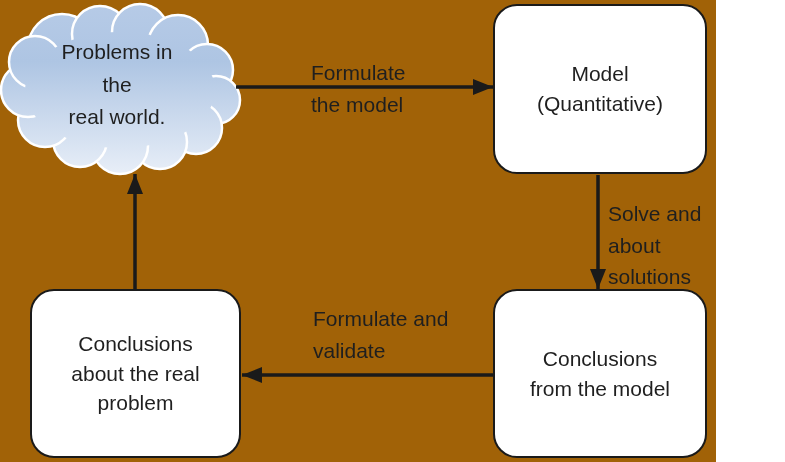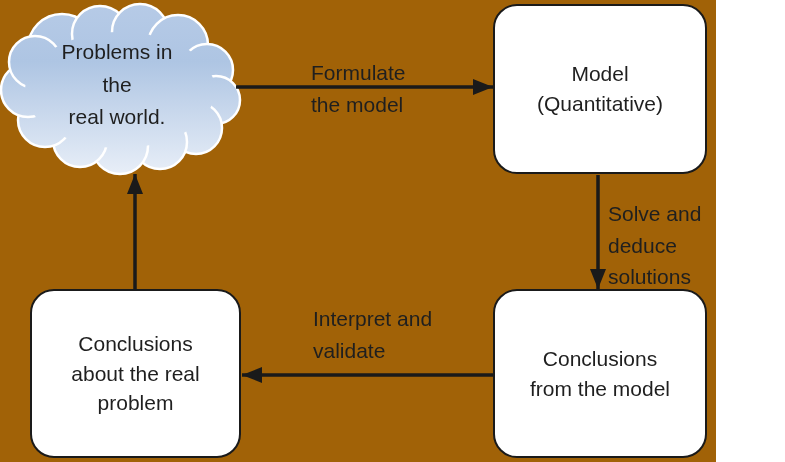--- a/index.html
+++ b/index.html
@@ -84,18 +84,18 @@
 from the model</span>
   </div>
   <div class="box box-concl-real">
     <span>Conclusions
 about the real
 problem</span>
   </div>
 
   <div class="arrow-label lbl-formulate">Formulate
 the model</div>
-  <div class="arrow-label lbl-solve">Solve and deduce
+  <div class="arrow-label lbl-solve">Solve and about
 solutions</div>
-  <div class="arrow-label lbl-interpret">Interpret and
+  <div class="arrow-label lbl-interpret">Formulate and
 validate</div>
 
 </div>
 
 </body></html>

